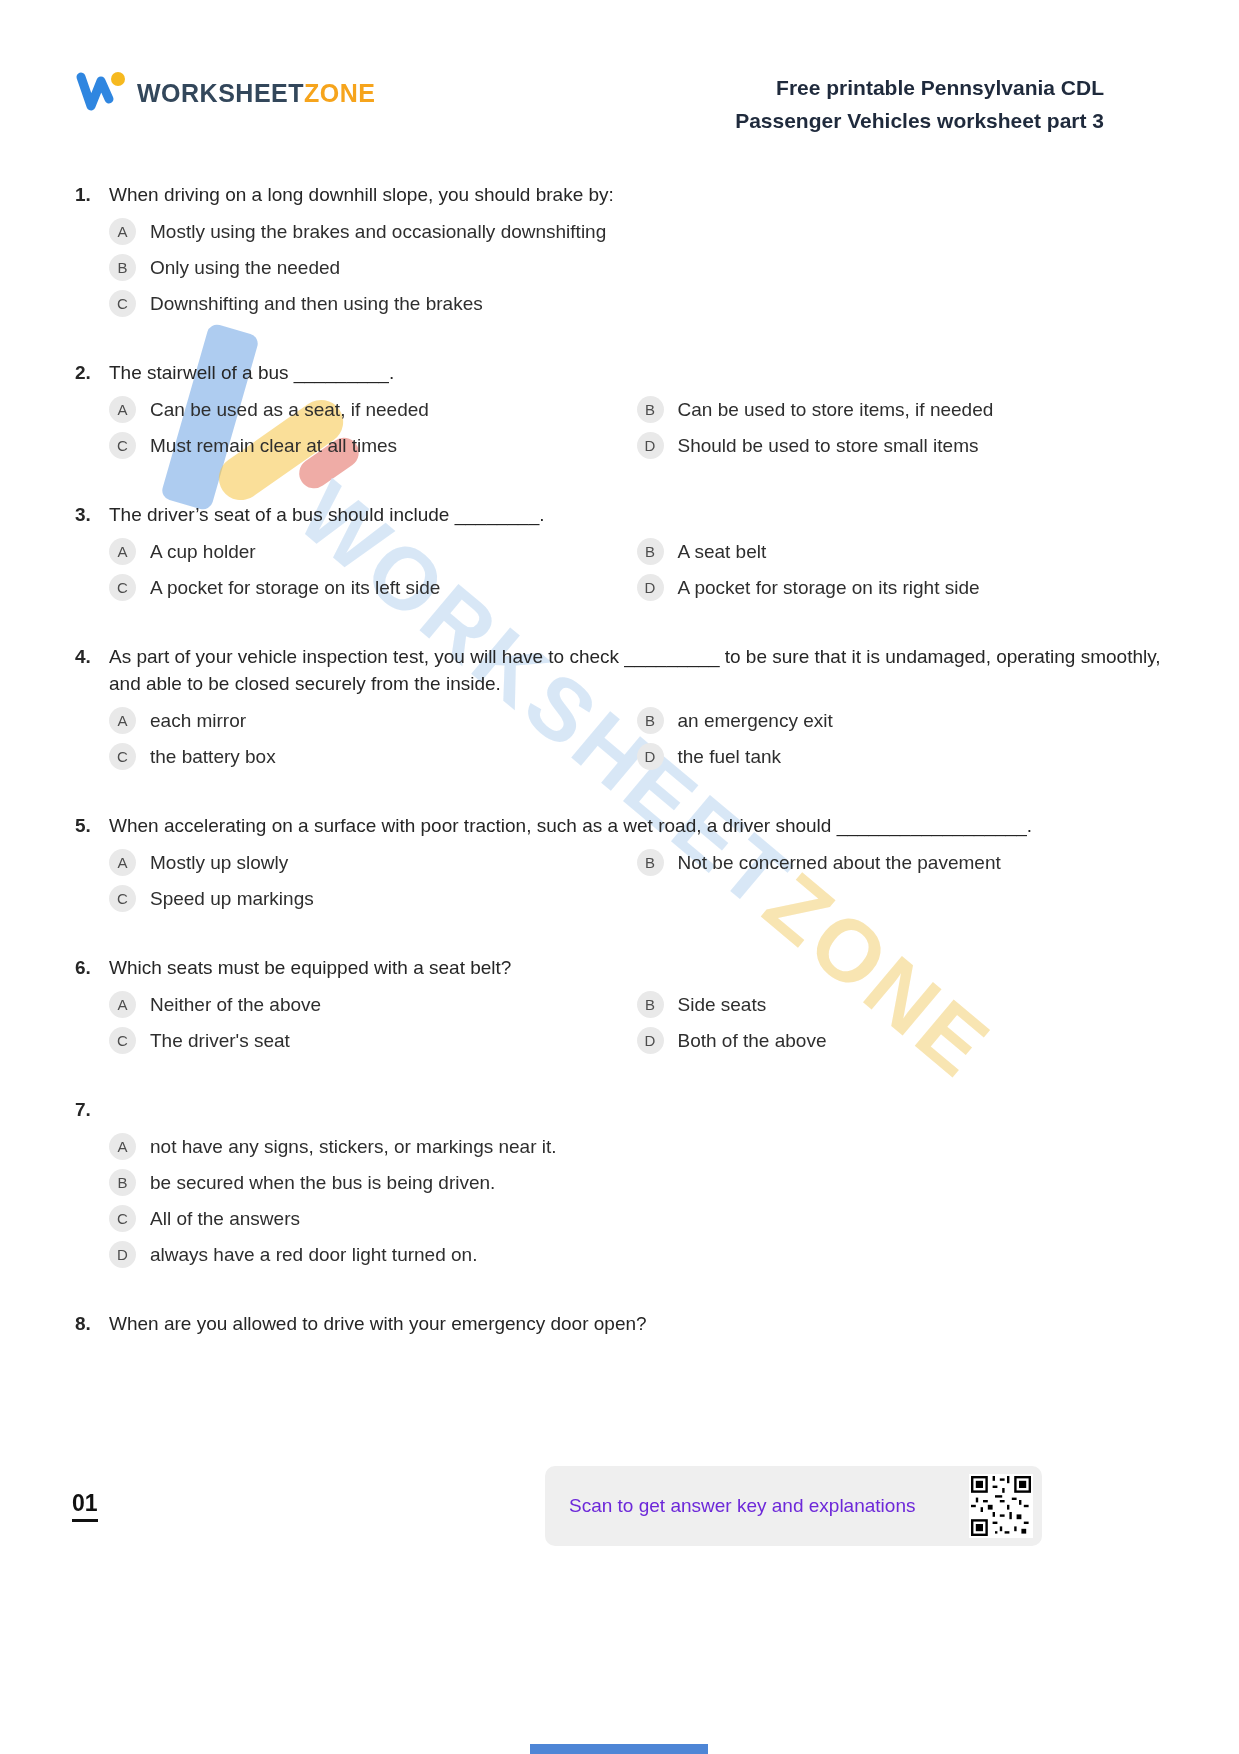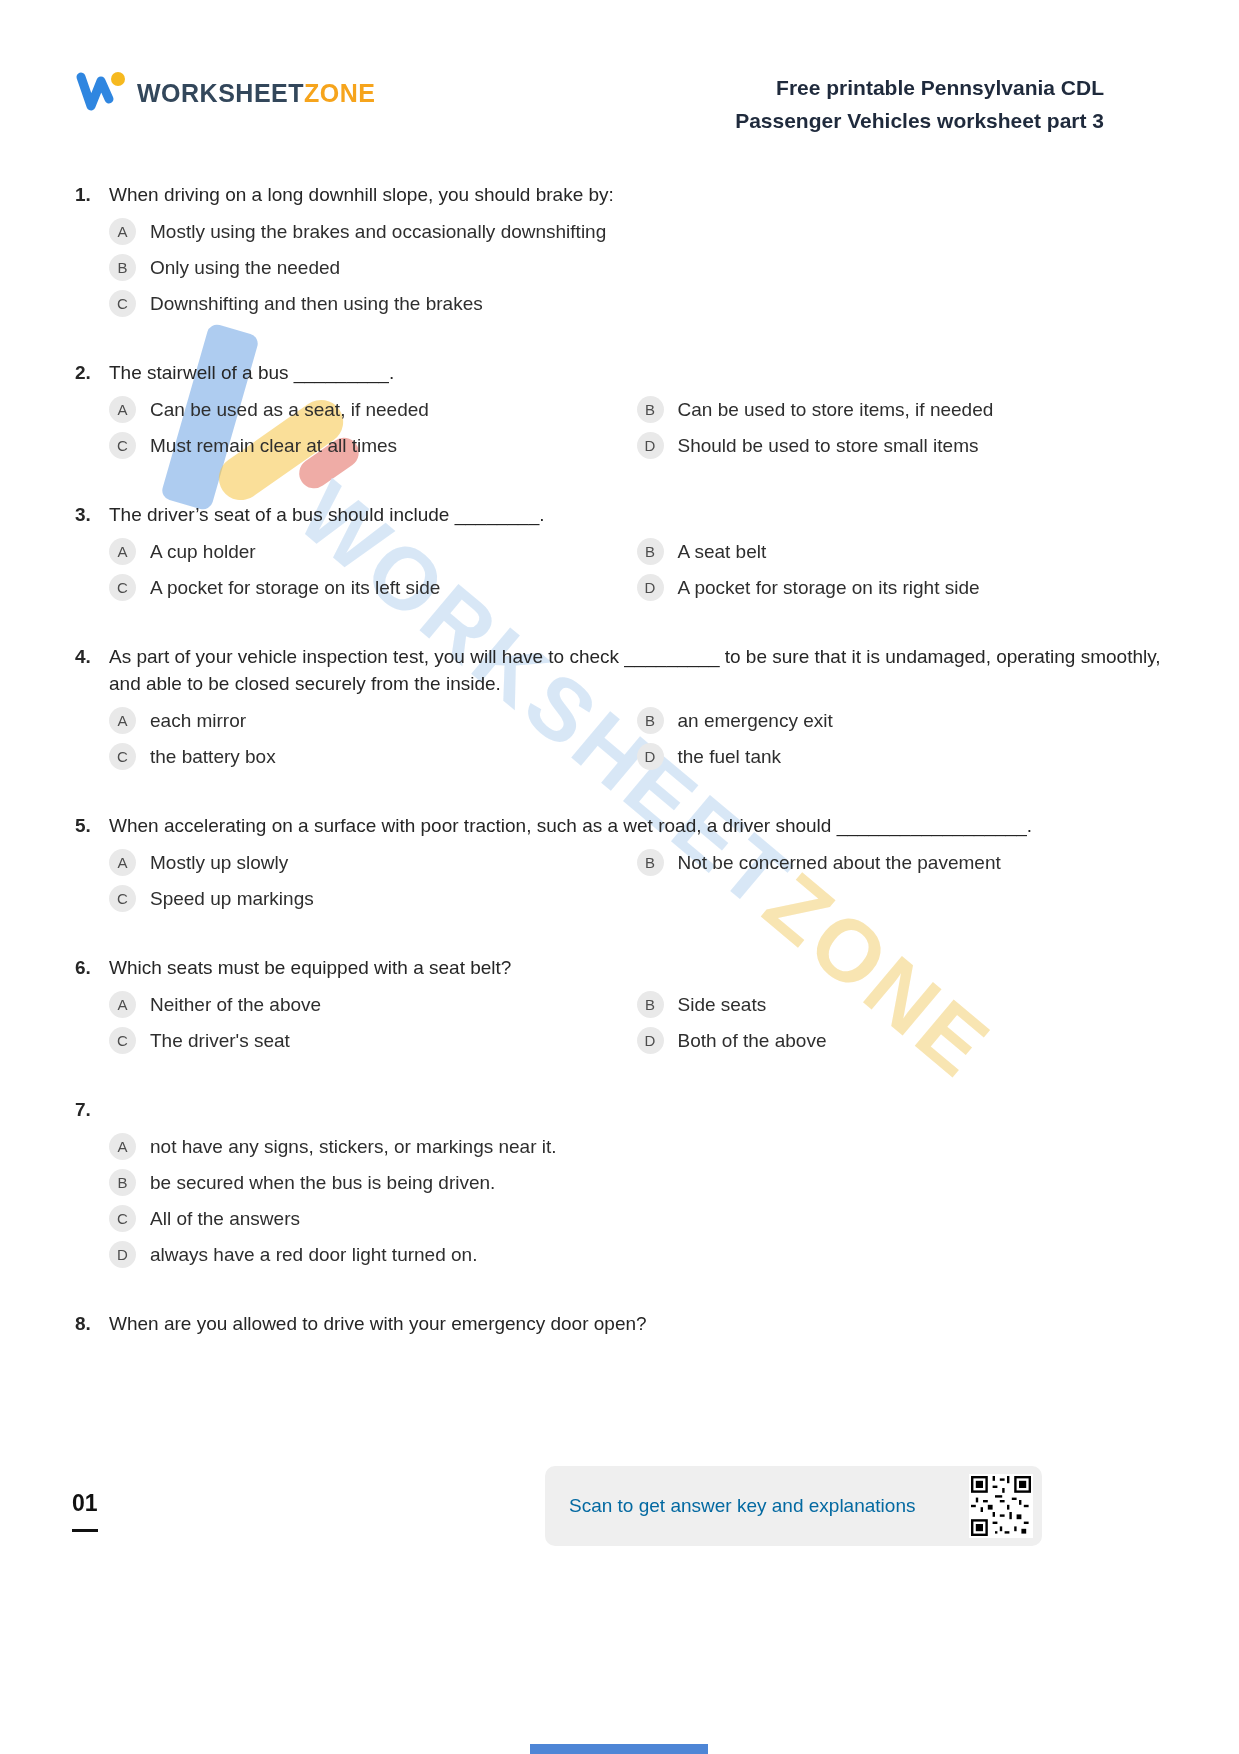--- a/index.html
+++ b/index.html
@@ -35,28 +35,28 @@
   .options.two-col{grid-template-columns:1fr 1fr;}
   .option{display:flex;align-items:center;gap:14px;min-height:27px;cursor:pointer;}
   .bullet{
     flex:0 0 27px;width:27px;height:27px;border-radius:50%;background:#e9e9e9;
     color:#4d4d4d;display:flex;align-items:center;justify-content:center;font-size:15px;
   }
   .opt-text{font-size:19px;color:#2e2e2e;line-height:25px;}
   
   .page-number{
     position:absolute;left:72px;top:1490px;font-size:23px;font-weight:700;color:#111;
-    border-bottom:3px solid #111;padding-bottom:12px;z-index:3;
+    border-bottom:3px solid #111;padding-bottom:2px;z-index:3;
   }
   .scan-box{
     position:absolute;left:545px;top:1466px;width:497px;height:80px;background:#efefef;
     border-radius:10px;display:flex;align-items:center;justify-content:space-between;
     padding:0 9px 0 24px;box-sizing:border-box;z-index:3;
   }
-  .scan-text{font-size:19px;color:#0369a1;}
+  .scan-text{font-size:19px;color:#6d28d9;}
   .qr{width:64px;height:64px;background:#ffffff;padding:2px;box-sizing:border-box;}
   .qr svg{display:block;width:100%;height:100%;}
   .accent-bar{position:absolute;left:530px;top:1744px;width:178px;height:10px;background:#4e86d6;z-index:3;}
 </style>
 </head>
 <body>
 
 <div class="page">
 
   <div class="wm-shape wm-blue-bar"></div>

